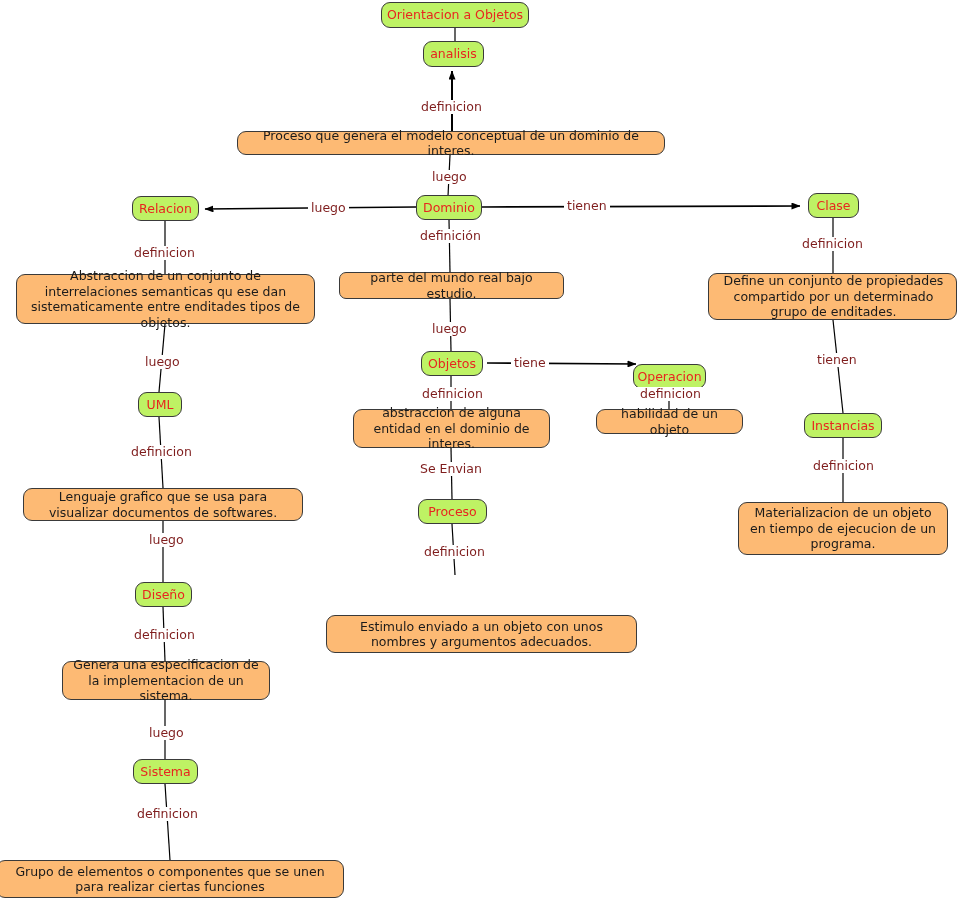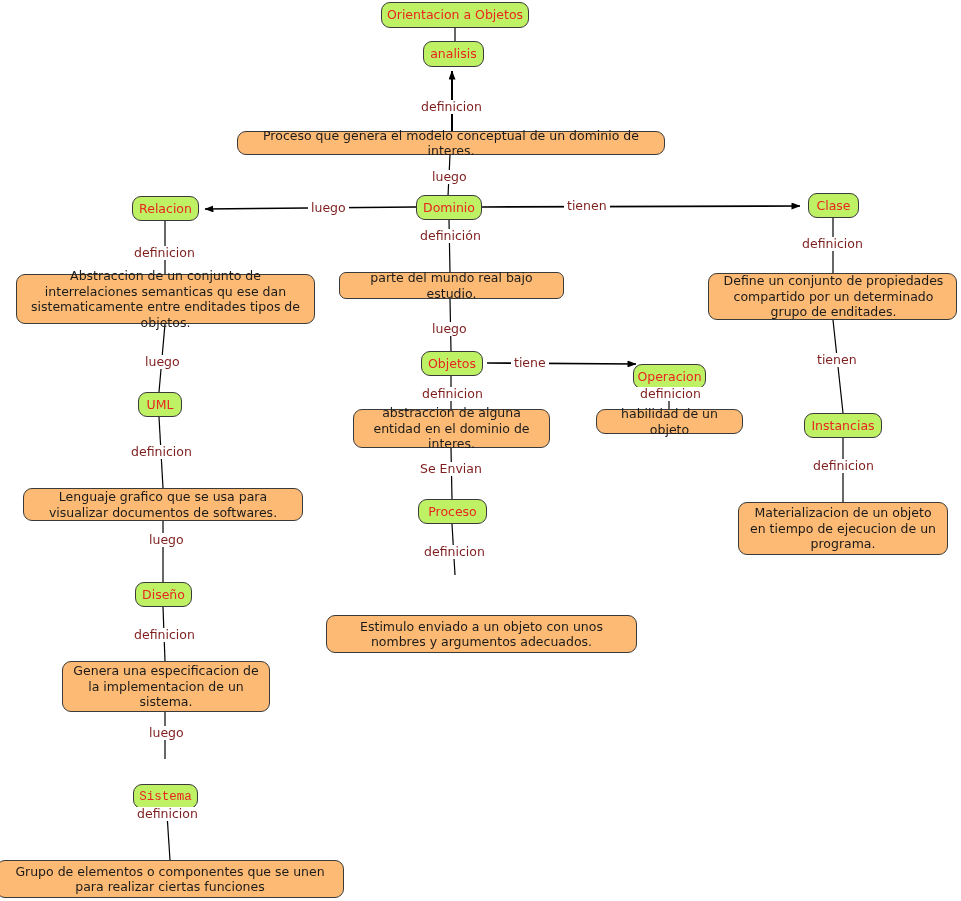--- a/index.html
+++ b/index.html
@@ -165,21 +165,21 @@
   </div>
 
   <div class="node" style="left:418px; top:499px; width:69px; height:25px;">
     <span>Proceso</span>
   </div>
 
   <div class="node" style="left:135px; top:582px; width:57px; height:25px;">
     <span>Diseño</span>
   </div>
 
-  <div class="node" style="left:133px; top:784px; width:65px; height:25px;font-family:Liberation Mono, monospace;">
+  <div class="node" style="left:133px; top:759px; width:65px; height:25px;">
     <span>Sistema</span>
   </div>
 
   <div class="defbox" style="left:237px; top:131px; width:428px; height:24px;">
     <span>Proceso que genera el modelo conceptual de un dominio de interes.</span>
   </div>
 
   <div class="defbox" style="left:16px; top:274px; width:299px; height:50px;">
     <span>Abstraccion de un conjunto de interrelaciones semanticas qu ese dan sistematicamente entre enditades tipos de objetos.</span>
   </div>
@@ -205,21 +205,21 @@
   </div>
 
   <div class="defbox" style="left:738px; top:502px; width:210px; height:53px;">
     <span>Materializacion de un objeto en tiempo de ejecucion de un programa.</span>
   </div>
 
   <div class="defbox" style="left:326px; top:575px; width:311px; height:38px;margin-top:40px;">
     <span>Estimulo enviado a un objeto con unos nombres y argumentos adecuados.</span>
   </div>
 
-  <div class="defbox" style="left:62px; top:661px; width:208px; height:51px;">
+  <div class="defbox" style="left:62px; top:661px; width:208px; height:39px;">
     <span>Genera una especificacion de la implementacion de un sistema.</span>
   </div>
 
   <div class="defbox" style="left:-4px; top:860px; width:348px; height:38px;">
     <span>Grupo de elementos o componentes que se unen para realizar ciertas funciones</span>
   </div>
 
   <div class="linklabel" style="left:418px; top:100px;">
     <span>definicion</span>
   </div>

